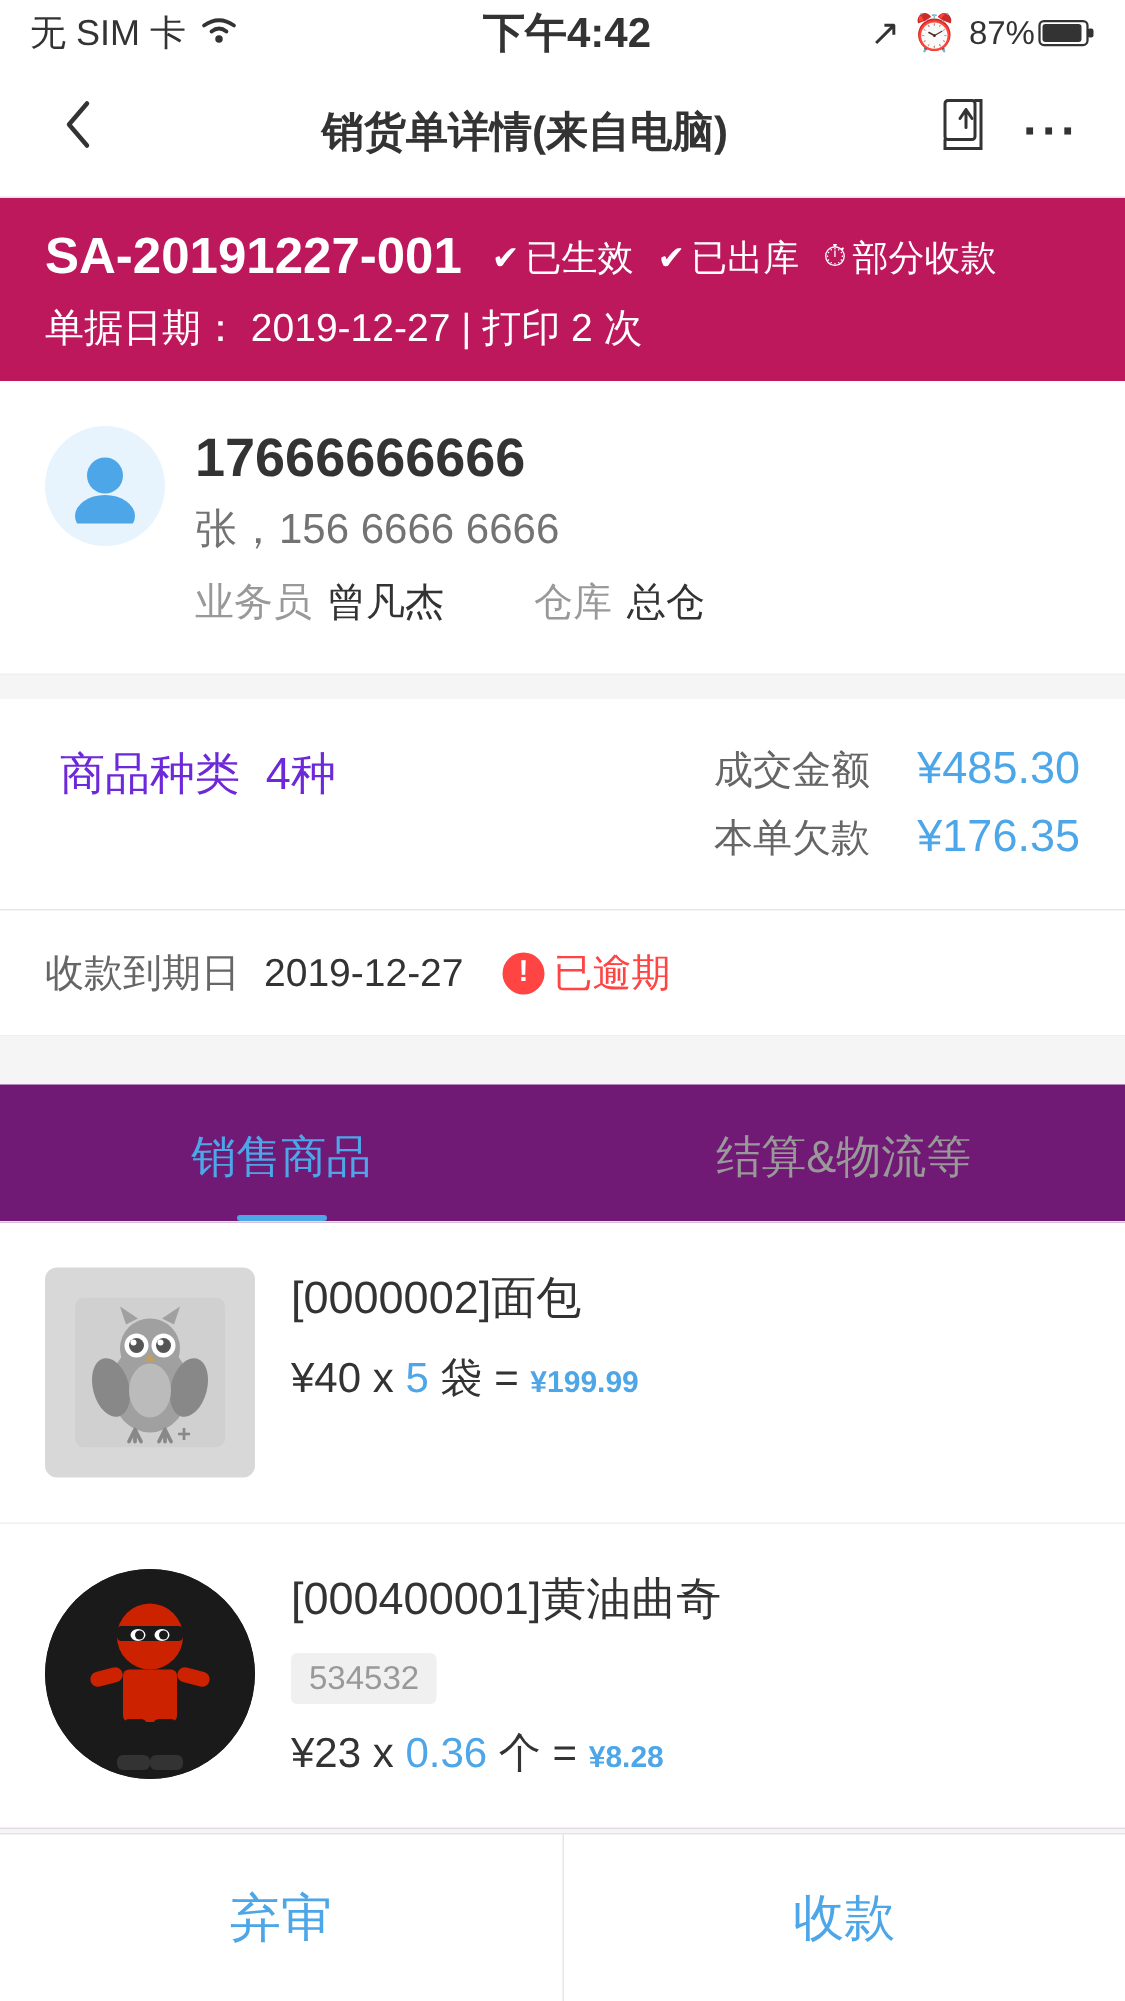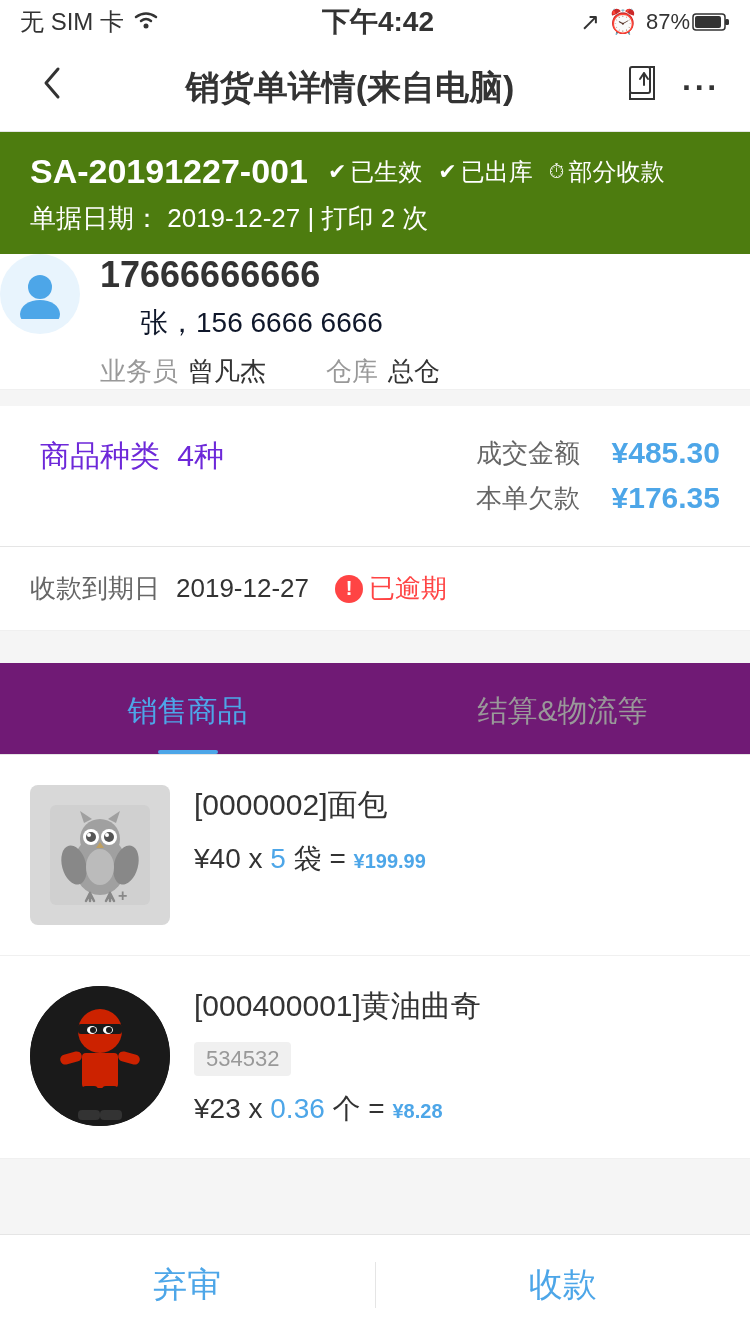--- a/index.html
+++ b/index.html
@@ -44,38 +44,38 @@
     }
     .nav-back {
       font-size: 36px;
       color: #333;
       cursor: pointer;
       padding: 10px;
     }
     .nav-title {
       flex: 1;
       text-align: center;
-      font-size: 34px;
+      font-size: 28px;
       font-weight: 600;
       color: #333;
     }
     .nav-right {
       display: flex; align-items: center; gap: 20px;
     }
     .nav-share {
       font-size: 36px; color: #333; cursor: pointer;
     }
     .nav-more {
       font-size: 32px; color: #333; cursor: pointer;
       font-weight: 700; letter-spacing: 2px;
     }
 
     
     .header-banner {
-      background: #4d7c0f;
+      background: #be185d;
       padding: 20px 30px 18px;
     }
     .banner-top {
       display: flex; align-items: center; gap: 20px;
       margin-bottom: 10px;
     }
     .banner-id {
       font-size: 34px; font-weight: 700; color: #fff;
     }
     .banner-tags {
@@ -88,42 +88,42 @@
     }
     .banner-tag .check-icon { font-size: 22px; }
     .banner-tag .clock-icon { font-size: 20px; }
     .banner-date {
       font-size: 26px; color: #fff;
     }
 
     
     .customer-section {
       background: #fff;
+      padding: 30px;
       display: flex;
       align-items: flex-start;
       gap: 20px;
       border-bottom: 1px solid #f0f0f0;
     }
     .customer-avatar {
       width: 80px; height: 80px;
       background: #e8f4fd;
       border-radius: 50%;
       display: flex; align-items: center; justify-content: center;
       font-size: 40px; color: #4da6e8;
       flex-shrink: 0;
     }
     .customer-info { flex: 1; }
     .customer-name {
       font-size: 36px; font-weight: 600; color: #333;
       margin-bottom: 8px;
     }
     .customer-phone {
-      font-size: 28px; color: #0f172a;
+      font-size: 28px; color: #737373;
       margin-bottom: 12px;
-      margin-left: 40px;
     }
     .customer-meta {
       display: flex; gap: 60px;
     }
     .meta-item {
       display: flex; gap: 10px; align-items: center;
       font-size: 26px; color: #666;
     }
     .meta-label { color: #999; }
     .meta-value { color: #333; }
@@ -151,21 +151,21 @@
       font-size: 26px; color: #666;
     }
     .stats-type span { font-size: 30px; color: #6d28d9; font-weight: 500; margin-left: 10px; }
     .stats-right {
       display: flex; flex-direction: column; gap: 10px; align-items: flex-end;
     }
     .stats-row {
       display: flex; gap: 20px; align-items: flex-start;
     }
     .stats-row-label { font-size: 26px; color: #666; }
-    .stats-row-value { font-size: 30px; color: #4da6e8; font-weight: 700; min-width: 120px; text-align: right; }
+    .stats-row-value { font-size: 30px; color: #4da6e8; font-weight: 400; min-width: 120px; text-align: right; }
 
     
     .due-section {
       background: #fff;
       padding: 24px 30px;
       display: flex;
       align-items: center;
       gap: 16px;
       font-size: 26px;
       color: #666;
@@ -263,25 +263,24 @@
       font-size: 28px; color: #333;
     }
     .product-price .qty { color: #4da6e8; }
     .product-price .total { color: #4da6e8; font-weight: 600; font-size: 20px; }
 
     
     .bottom-actions {
       position: fixed;
       bottom: 0; left: 0; right: 0;
       width: 750px;
-      height: 100px;
+      height: 112px;
       background: #fff;
       border-top: 1px solid #e5e5e5;
       display: flex;
-      align-items: center;
     }
     .action-btn {
       flex: 1;
       display: flex;
       align-items: center;
       justify-content: center;
       font-size: 34px;
       font-weight: 500;
       cursor: pointer;
     }

